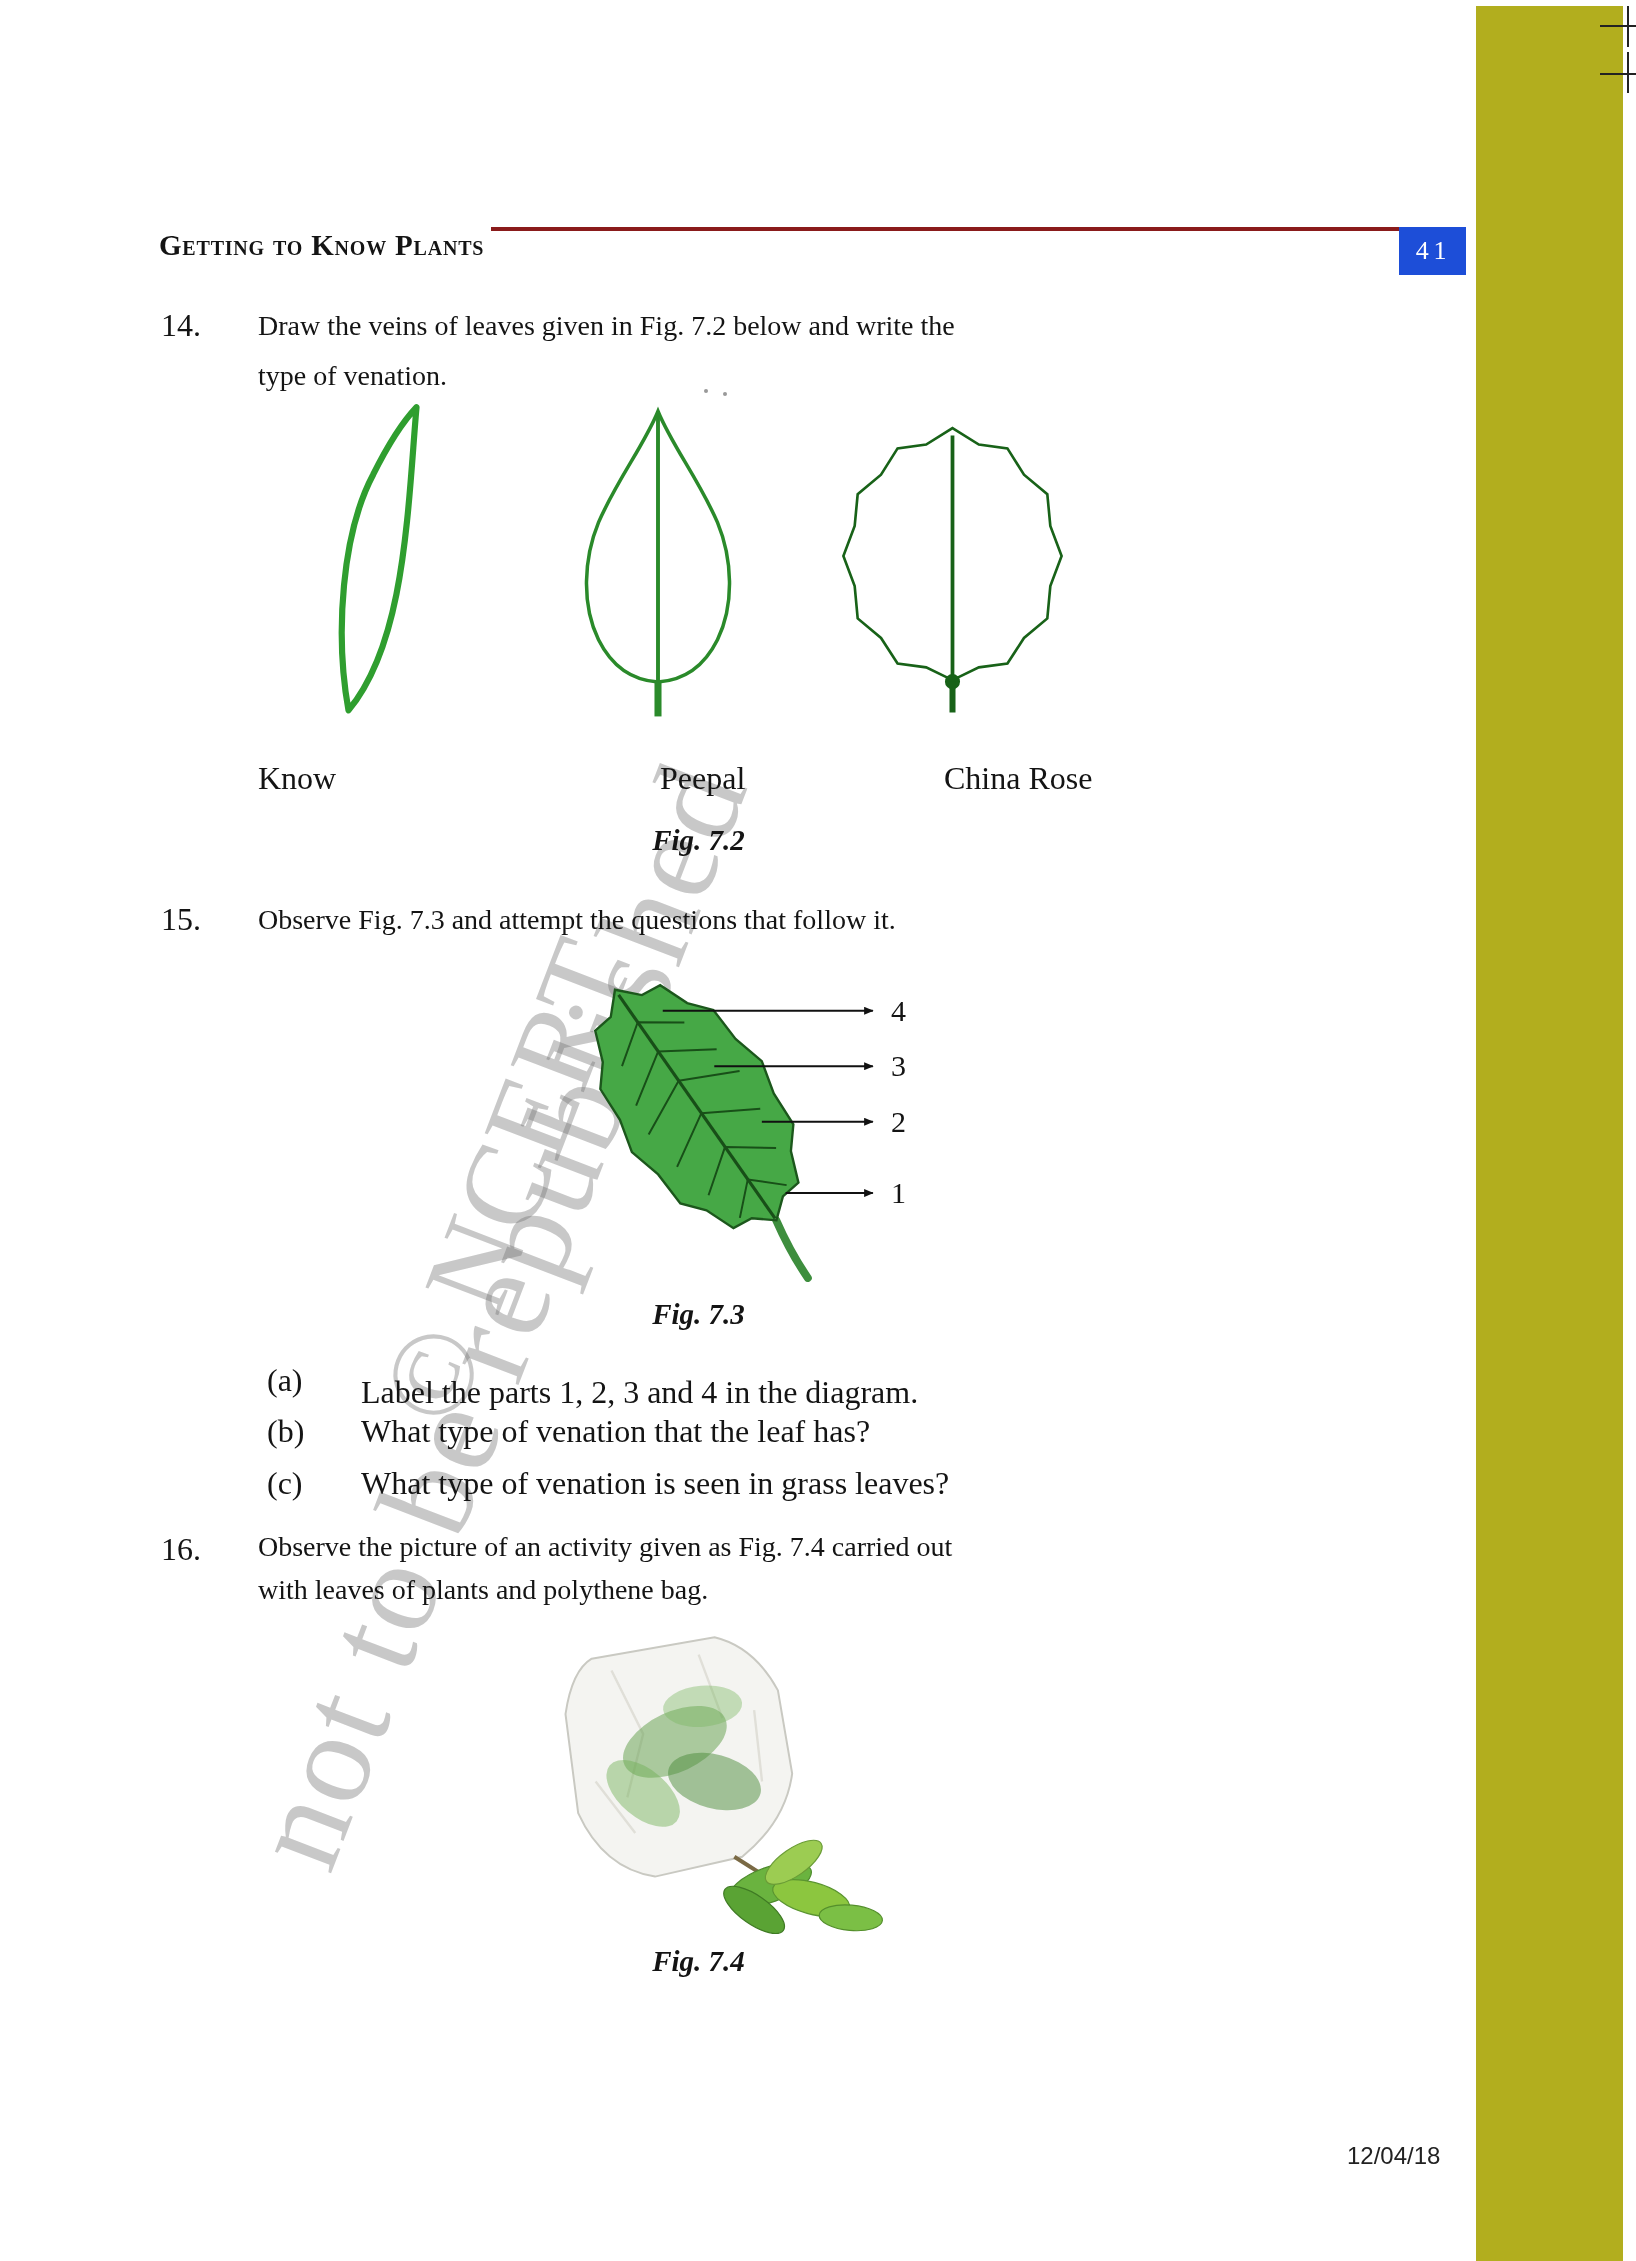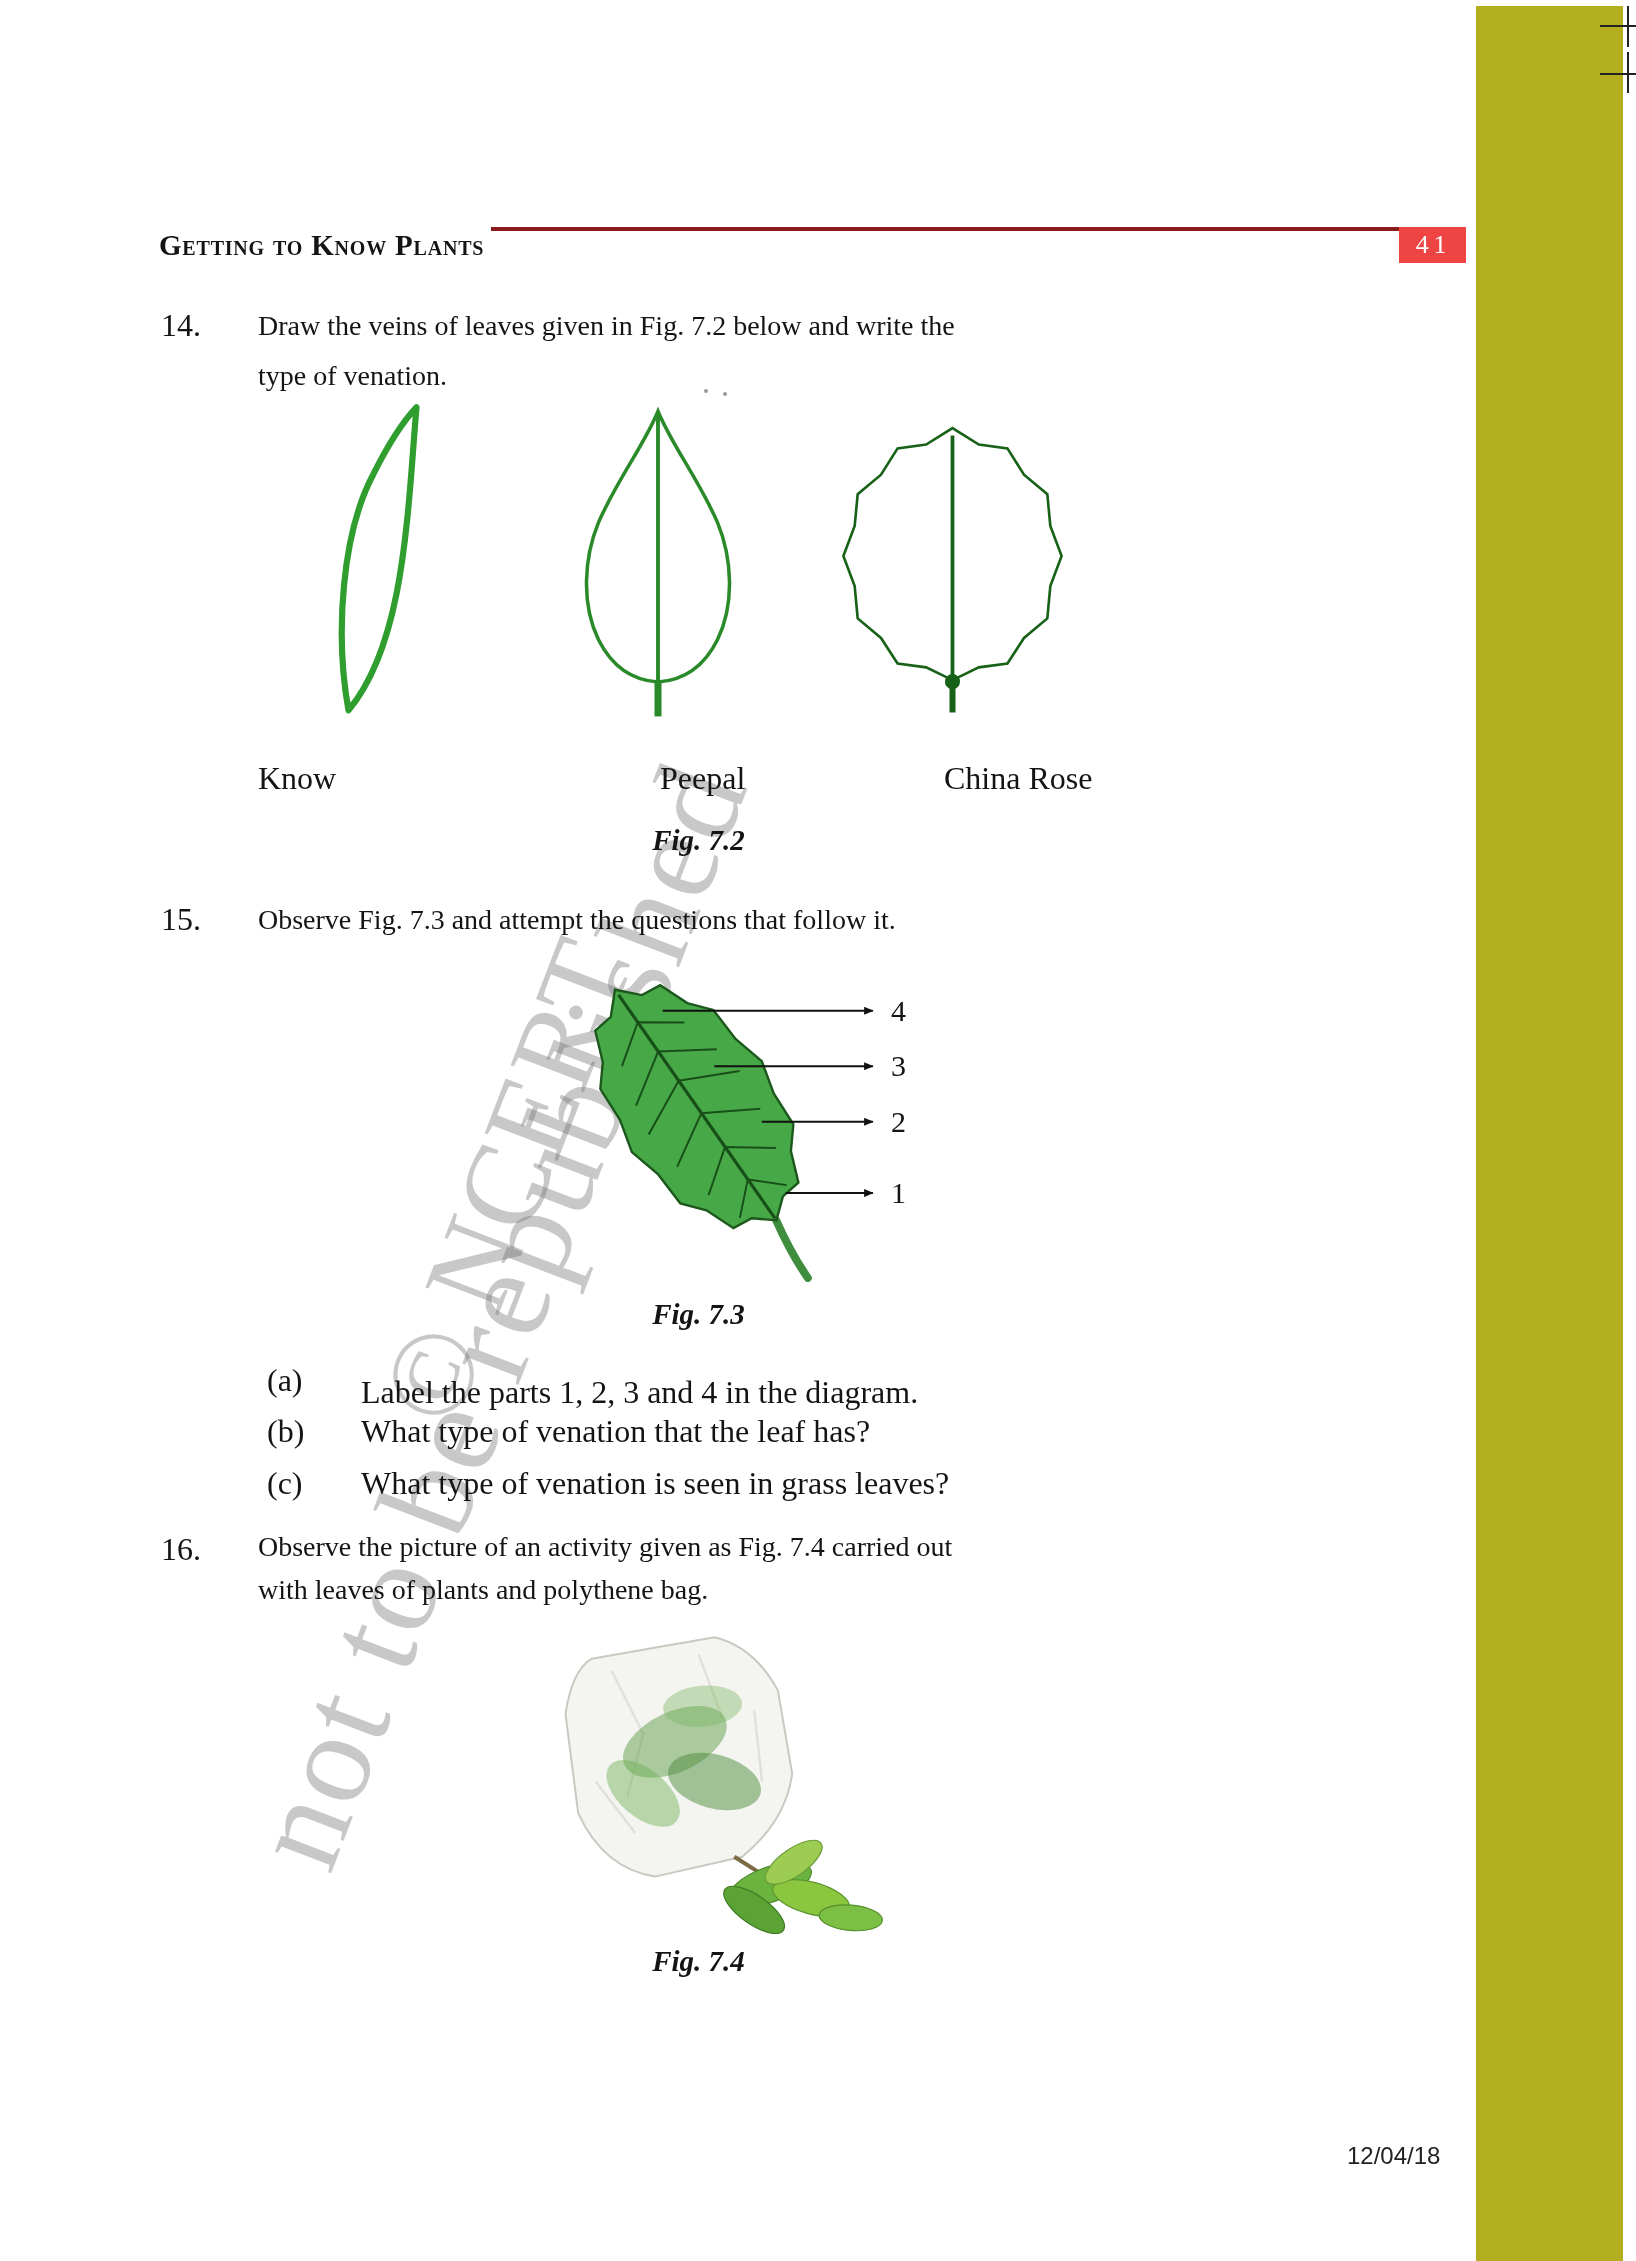--- a/index.html
+++ b/index.html
@@ -18,21 +18,21 @@
 
   
   .crop{position:absolute;background:#222;}
   .crop.h{height:1.6px;width:36px;}
   .crop.v{width:1.6px;height:41px;}
 
   
   .header-row{position:absolute;left:159px;right:171px;top:227px;height:41px;display:flex;align-items:flex-start;}
   .header-title{font-variant:small-caps;font-weight:bold;font-size:29px;letter-spacing:0.8px;white-space:nowrap;line-height:36px;}
   .header-rule{flex:1;height:4px;background:#8a1b1b;margin:0 0 7.1px 6.3px;}
-  .page-num-box{width:67px;height:36px;background:#ef4444;color:#ffffff;font-size:26px;display:flex;align-items:center;justify-content:center;letter-spacing:4.8px;padding-left:2px;box-sizing:border-box;}
+  .page-num-box{width:67px;height:48px;background:#1d4ed8;color:#ffffff;font-size:26px;display:flex;align-items:center;justify-content:center;letter-spacing:4.8px;padding-left:2px;box-sizing:border-box;}
 
   .q-num{position:absolute;font-size:32px;line-height:49px;}
   .q-text{position:absolute;font-size:28px;line-height:50px;}
   .q-text .ln{display:block;}
   .q16-text{line-height:43px;}
 
   .leaf-label{position:absolute;font-size:32px;}
   .fig-caption{position:absolute;left:540px;width:317px;text-align:center;font-size:29px;font-weight:bold;font-style:italic;}
 
   .subq-label{position:absolute;font-size:32px;}

